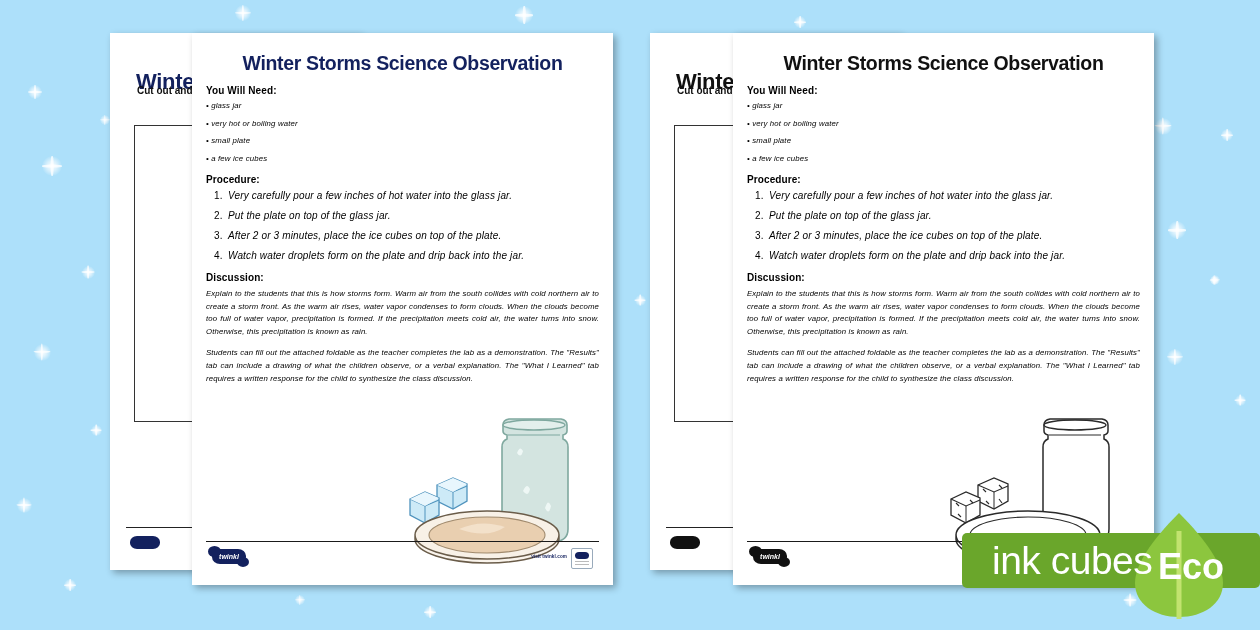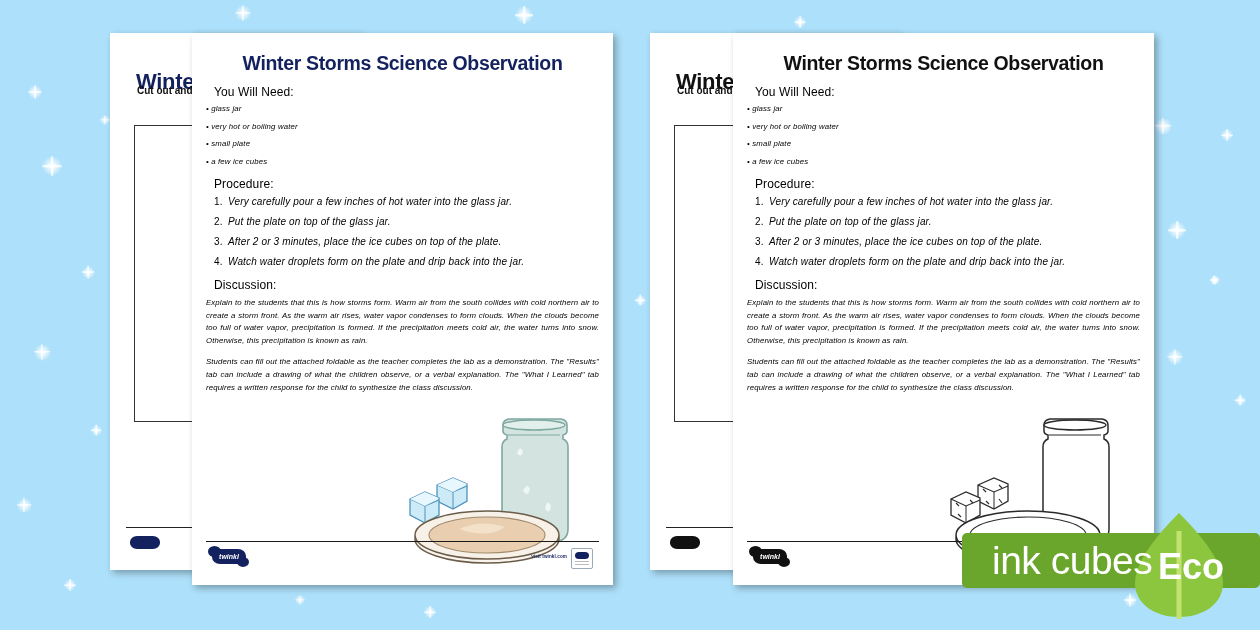--- a/index.html
+++ b/index.html
@@ -88,23 +88,23 @@
   }
   .doc-title {
     text-align: center;
     font-size: 19.5px;
     font-weight: bold;
     letter-spacing: -0.35px;
     margin: 6px 0 11px 0;
     line-height: 1.1;
   }
   .sec-head {
-    font-size: 12px;
-    font-weight: normal;
-    margin: 0 0 5px 8px;
+    font-size: 10px;
+    font-weight: bold;
+    margin: 0 0 5px 0;
     letter-spacing: 0.1px;
   }
   .need-list {
     list-style: none;
     margin: 0 0 11px 0;
     padding: 0;
   }
   .need-list li {
     font-size: 7.8px;
     margin-bottom: 8.5px;

